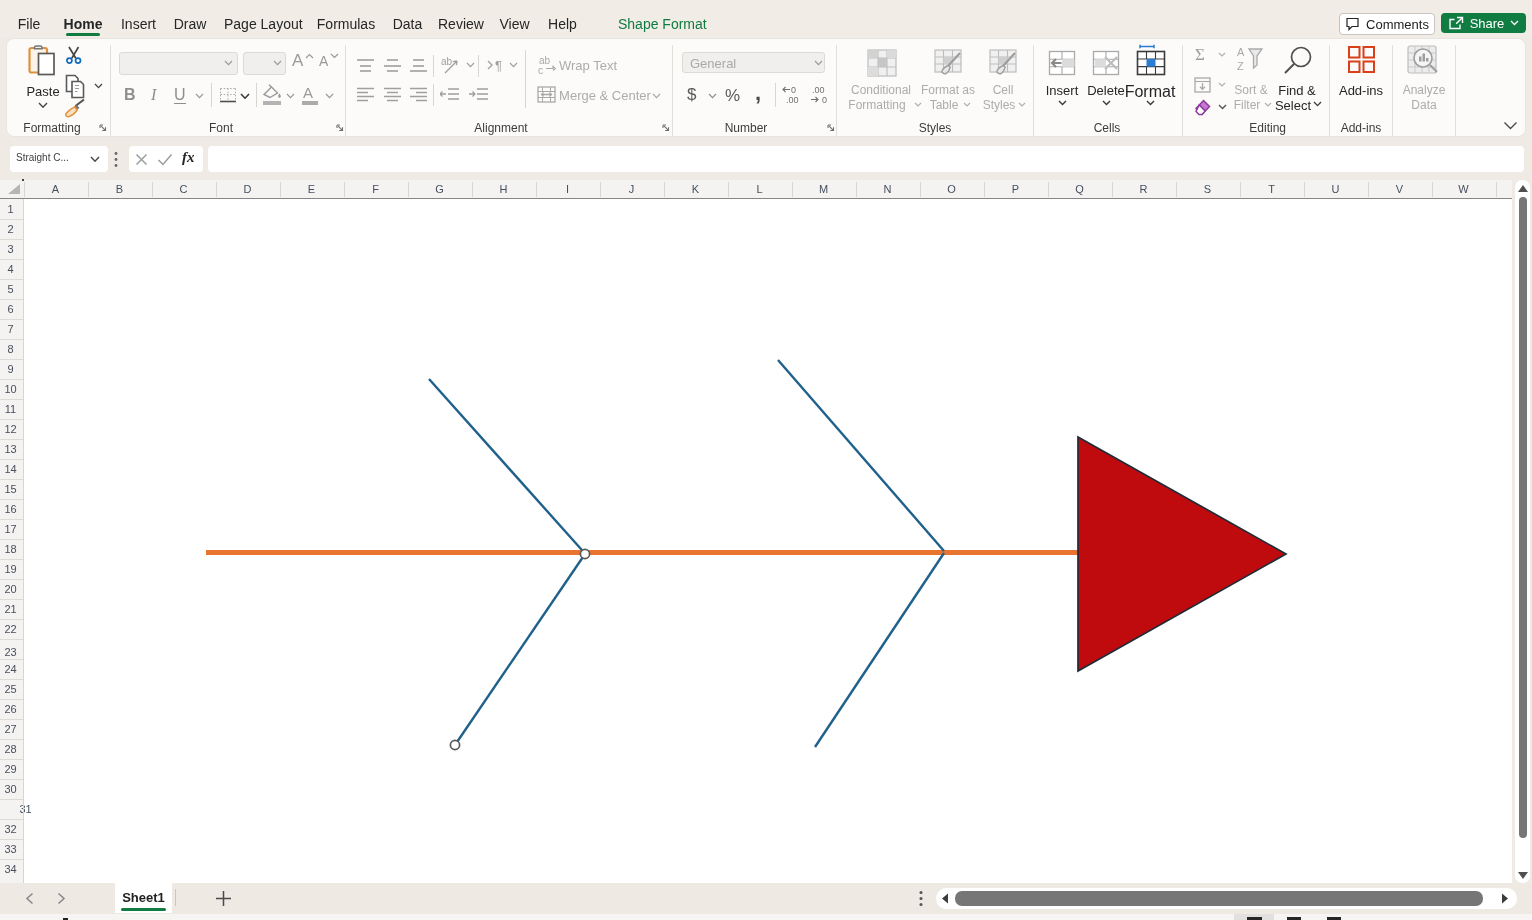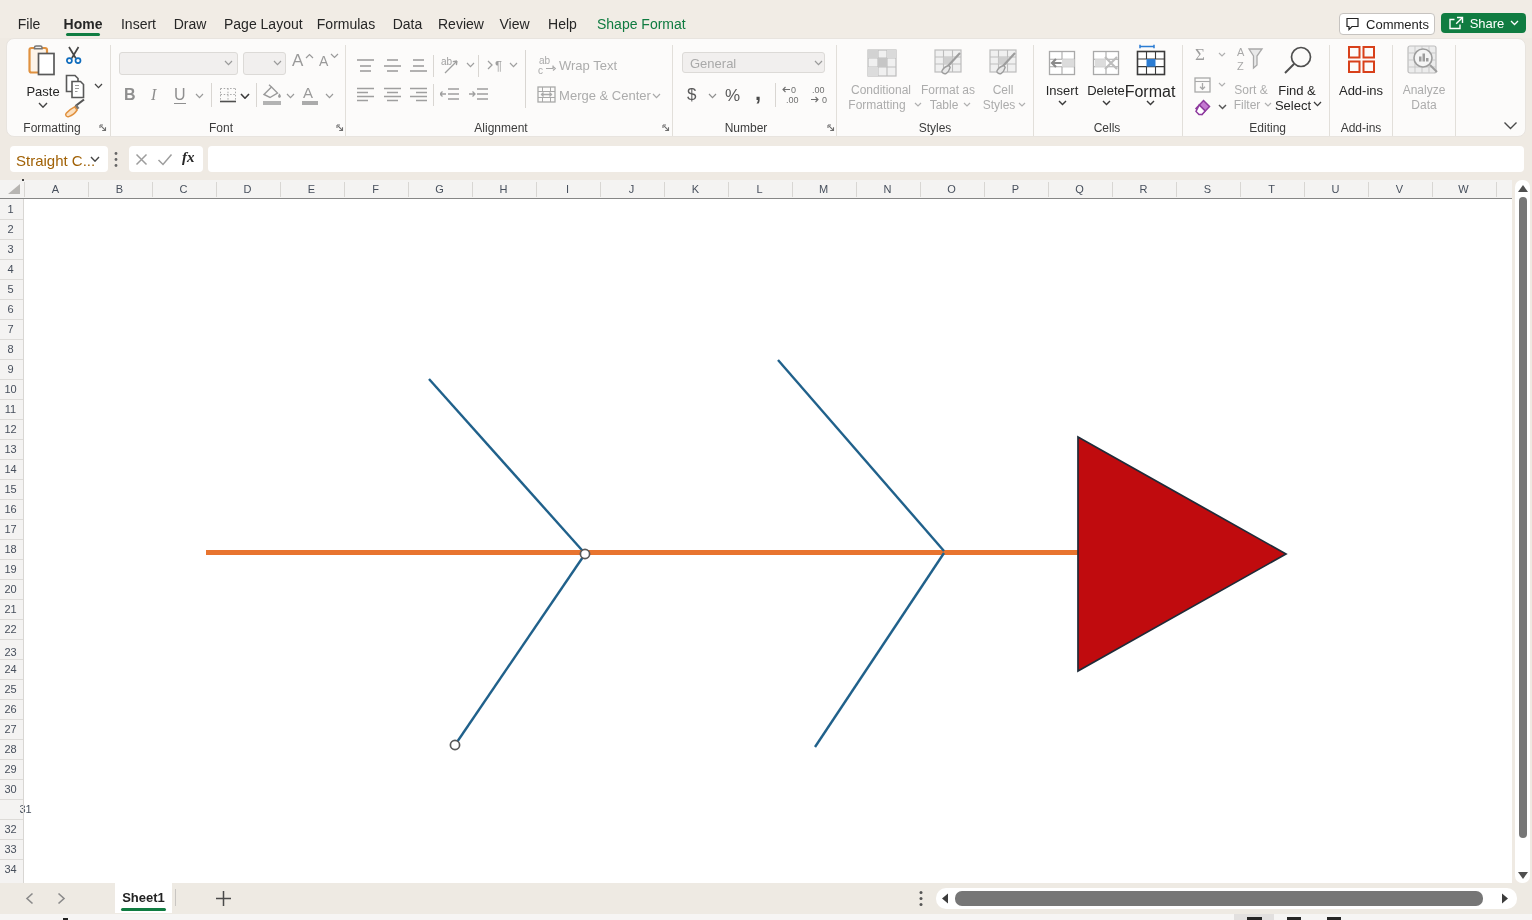--- a/index.html
+++ b/index.html
@@ -54,21 +54,21 @@
   <div class="tab" style="left:15px;width:28px;">File</div>
   <div class="tab home" style="left:63px;width:40px;">Home</div>
   <div class="tab" style="left:120px;width:37px;">Insert</div>
   <div class="tab" style="left:172px;width:36px;">Draw</div>
   <div class="tab" style="left:224px;width:75px;">Page Layout</div>
   <div class="tab" style="left:316px;width:60px;">Formulas</div>
   <div class="tab" style="left:392px;width:31px;">Data</div>
   <div class="tab" style="left:438px;width:45px;">Review</div>
   <div class="tab" style="left:498px;width:33px;">View</div>
   <div class="tab" style="left:547px;width:31px;">Help</div>
-  <div class="tab shapefmt" style="left:597px;width:82px;">Shape Format</div>
+  <div class="tab shapefmt" style="left:618px;width:82px;">Shape Format</div>
   <div id="btn-comments" class="abs">
       <svg width="15" height="14" viewBox="0 0 15 14">
         <path d="M2 1.5h11v8h-6l-3 3v-3h-2z" fill="none" stroke="#222" stroke-width="1.2"></path>
       </svg>
       <span>Comments</span>
     </div>
   <div id="btn-share" class="abs">
       <svg width="16" height="14" viewBox="0 0 16 14">
         <path d="M6.5 3.5H2v9h10V8.5" fill="none" stroke="#fff" stroke-width="1.4"></path>
         <path d="M9 1.5h5.5V7" fill="none" stroke="#fff" stroke-width="1.4"></path>
@@ -386,21 +386,21 @@
 <circle cx="16" cy="13" r="9" fill="#f5f5f5" stroke="#9d9d9d" stroke-width="1.6"></circle>
 <path d="M12 16.5v-5h2.5v5zM15.5 16.5V8.5H18v8zM19 16.5v-3.5h2.5v3.5z" fill="#9d9d9d"></path>
 <path d="M23 20l7 7" stroke="#9d9d9d" stroke-width="2"></path>
 </svg>
   <div class="ribtxt dis" style="left:1424px;top:83px;">Analyze</div>
   <div class="ribtxt dis" style="left:1424px;top:98px;">Data</div>
   <div class="gsep" style="left:1455px;"></div>
   <svg class="abs" style="left:1503px;top:121px;" width="15" height="9" viewBox="0 0 15 9">
         <path d="M1.5 1.5l6 6 6-6" fill="none" stroke="#4a4a4a" stroke-width="1.4"></path>
       </svg>
-  <div class="abs" style="left:16px;top:152px;font-size:15px;color:#a16207;">Straight C...</div>
+  <div class="abs" style="left:16px;top:152px;font-size:10px;color:#404040;">Straight C...</div>
   <svg class="chev" style="left:90.0px;top:155.9px;" width="10" height="6" viewBox="0 0 10 6">
         <path d="M1 1l4.0 4.2 4.0 -4.2" fill="none" stroke="#444" stroke-width="1.4"></path>
       </svg>
   <svg class="abs" style="left:114px;top:151px;" width="4" height="17" viewBox="0 0 4 17">
 <circle cx="2" cy="2.5" r="1.4" fill="#666"></circle>
         <circle cx="2" cy="8.5" r="1.4" fill="#666"></circle>
         <circle cx="2" cy="14.5" r="1.4" fill="#666"></circle>
 </svg>
   <svg class="abs" style="left:135px;top:153px;" width="13" height="13" viewBox="0 0 13 13">
         <path d="M1.5 1.5l10 10M11.5 1.5l-10 10" stroke="#9d9d9d" stroke-width="1.5"></path>

